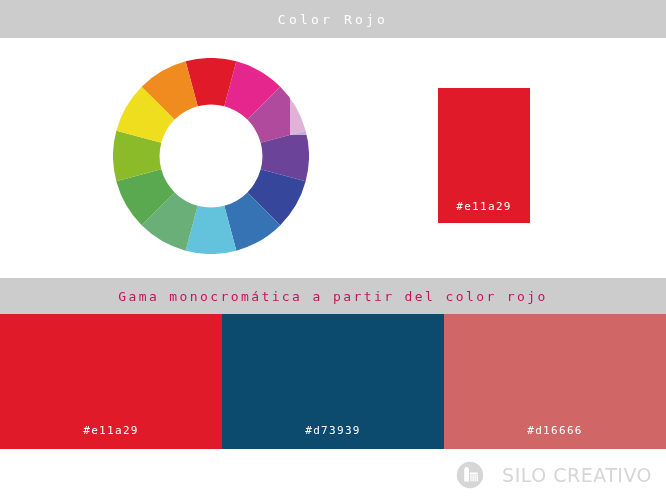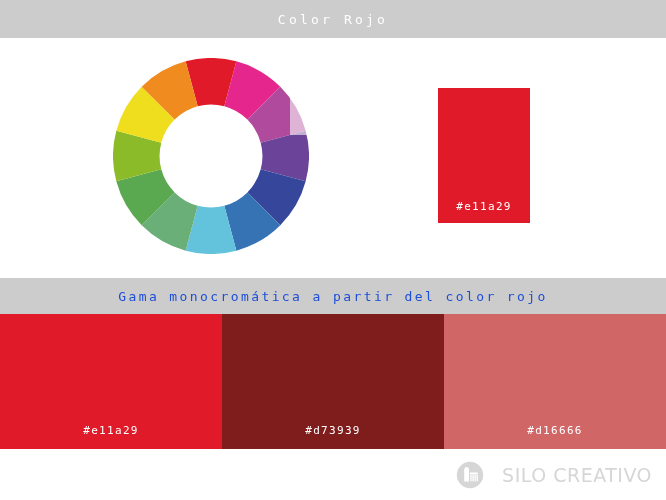--- a/index.html
+++ b/index.html
@@ -204,28 +204,28 @@
       <div class="wheel-highlight"></div>
     </div>
 
     <div class="main-swatch" id="main-swatch" style="background: rgb(225, 26, 41);">
       <span class="swatch-code" style="color: rgb(255, 255, 255);">#e11a29</span>
     </div>
 
   </div>
 
   <div class="subtitle-bar" style="background: rgb(204, 204, 204);">
-    <span class="subtitle-text" style="color: #1d4ed8;">Gama monocromática a partir del color rojo</span>
+    <span class="subtitle-text" style="color: #be185d;">Gama monocromática a partir del color rojo</span>
   </div>
 
   <div class="palette-strip" id="palette-strip">
       <div class="palette-cell" style="background: rgb(225, 26, 41);">
         <span class="cell-code">#e11a29</span>
       </div>
-      <div class="palette-cell" style="background: #7f1d1d;">
+      <div class="palette-cell" style="background: #0c4a6e;">
         <span class="cell-code">#d73939</span>
       </div>
       <div class="palette-cell" style="background: rgb(209, 102, 102);">
         <span class="cell-code">#d16666</span>
       </div>
     </div>
 
   <div class="footer">
     <div class="logo">
       <svg class="logo-mark" viewBox="0 0 28 28">

